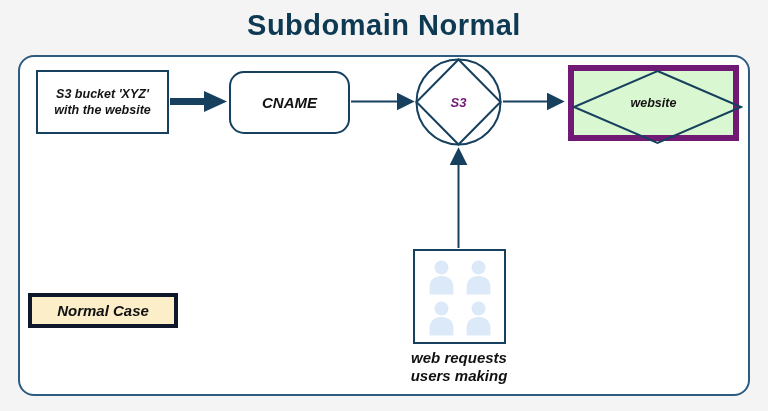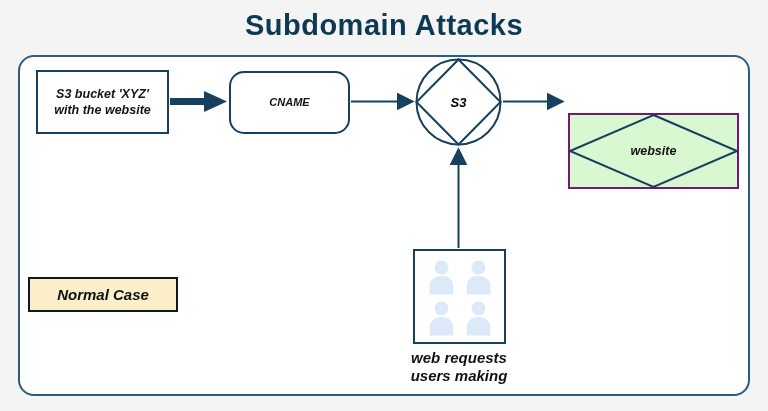--- a/index.html
+++ b/index.html
@@ -46,33 +46,32 @@
     font-style: italic;
     font-weight: bold;
     font-size: 12.5px;
     line-height: 1.3;
   }
   .rect-node {
     background: #ffffff;
     border: 2px solid #16405e;
   }
   .node-s3-bucket { left: 36px; top: 70px; width: 133px; height: 64px; padding: 2px 8px; }
-  .node-cname { left: 229px; top: 71px; width: 121px; height: 63px; border-radius: 15px; font-size: 11px; }
+  .node-cname { left: 229px; top: 71px; width: 121px; height: 63px; border-radius: 15px; font-size: 15px; }
   .node-s3-shape { position: absolute; left: 415px; top: 58px; width: 87px; height: 88px; }
   .node-s3-label {
     position: absolute; left: 415px; top: 58px; width: 87px; height: 88px;
     display: flex; align-items: center; justify-content: center;
-    font-style: italic; font-weight: bold; font-size: 13px; color: #000000;
+    font-style: italic; font-weight: bold; font-size: 13px; color: #701a75;
   }
   .node-website {
     left: 568px; top: 65px; width: 171px; height: 76px;
     background: #d9f7d0;
-    border: 2px solid #701a75;
+    border: 6px solid #701a75;
     flex-direction: column;
-    margin-top: 48px;
   }
   .node-website .diamond-svg { position: absolute; left: -2px; top: -2px; }
   .node-website .label-lines { position: relative; z-index: 2; }
   .node-users {
     left: 413px; top: 249px; width: 93px; height: 95px;
     background: #ffffff;
     border: 2px solid #16405e;
     display: flex; flex-wrap: wrap;
     align-content: center; justify-content: center;
     gap: 2px 6px;
@@ -81,39 +80,39 @@
   .users-caption {
     position: absolute;
     left: 384px; top: 349px; width: 150px;
     text-align: center;
     font-style: italic; font-weight: bold;
     font-size: 15px; line-height: 1.22;
     color: #111111;
   }
   .legend {
     position: absolute;
-    left: 28px; top: 277px; width: 150px; height: 35px;
+    left: 28px; top: 293px; width: 150px; height: 35px;
     background: #fbeec9;
-    border: 2px solid #0f172a;
+    border: 4px solid #0f172a;
     display: flex; align-items: center; justify-content: center;
     font-style: italic; font-weight: bold; font-size: 15px;
     color: #111111;
   }
   .edges {
     position: absolute;
     left: 0; top: 0; width: 768px; height: 411px;
     pointer-events: none;
   }
 </style>
 </head>
 <body>
 
 <div class="canvas">
 
-  <div class="title">Subdomain Attacks</div>
+  <div class="title">Subdomain Normal</div>
 
   <div class="container"></div>
 
   <svg class="edges" width="768" height="411" viewBox="0 0 768 411">
     <defs>
       <marker id="ah" viewBox="0 0 10 10" refX="8.5" refY="5" markerWidth="9" markerHeight="9" orient="auto-start-reverse">
         <path d="M0,0 L10,5 L0,10 z" fill="#16405e"></path>
       </marker>
     </defs>
 

